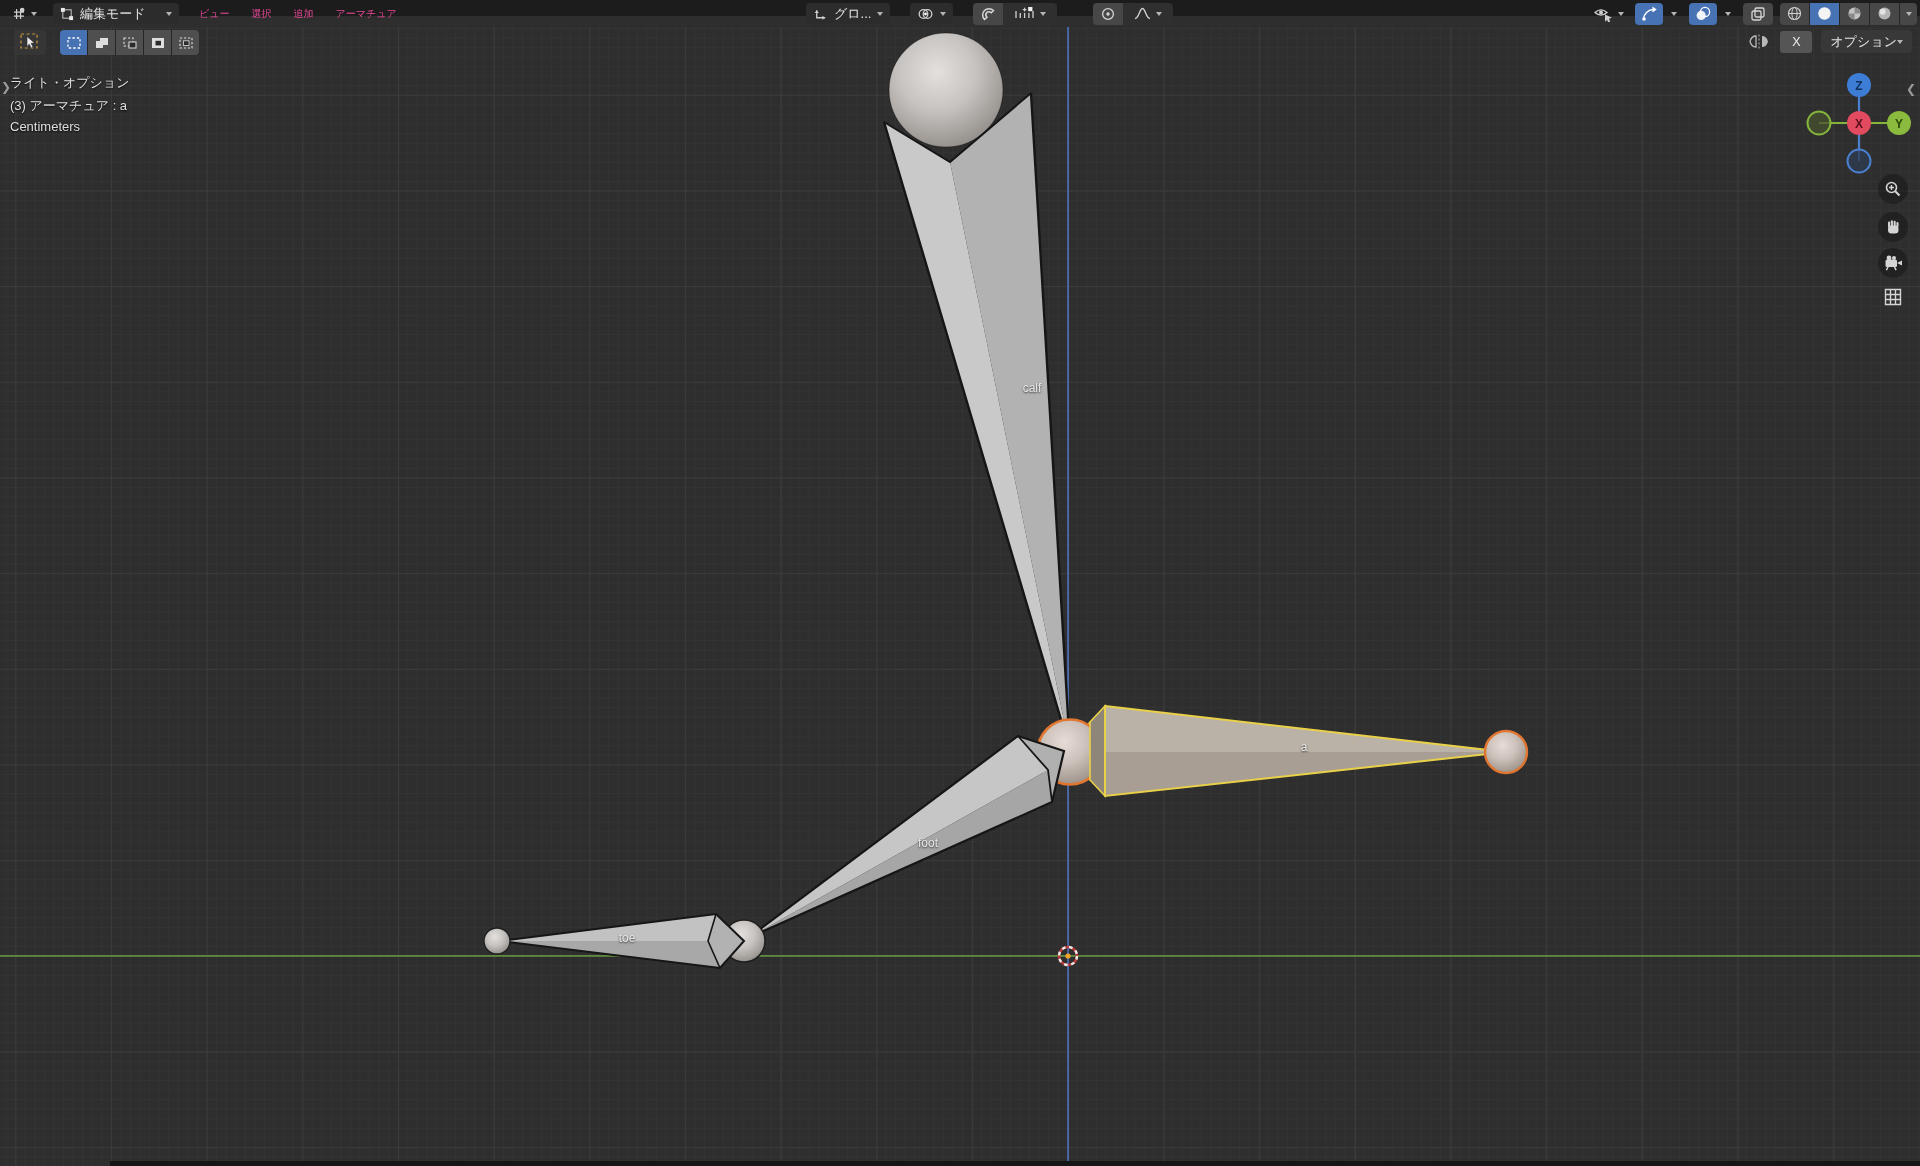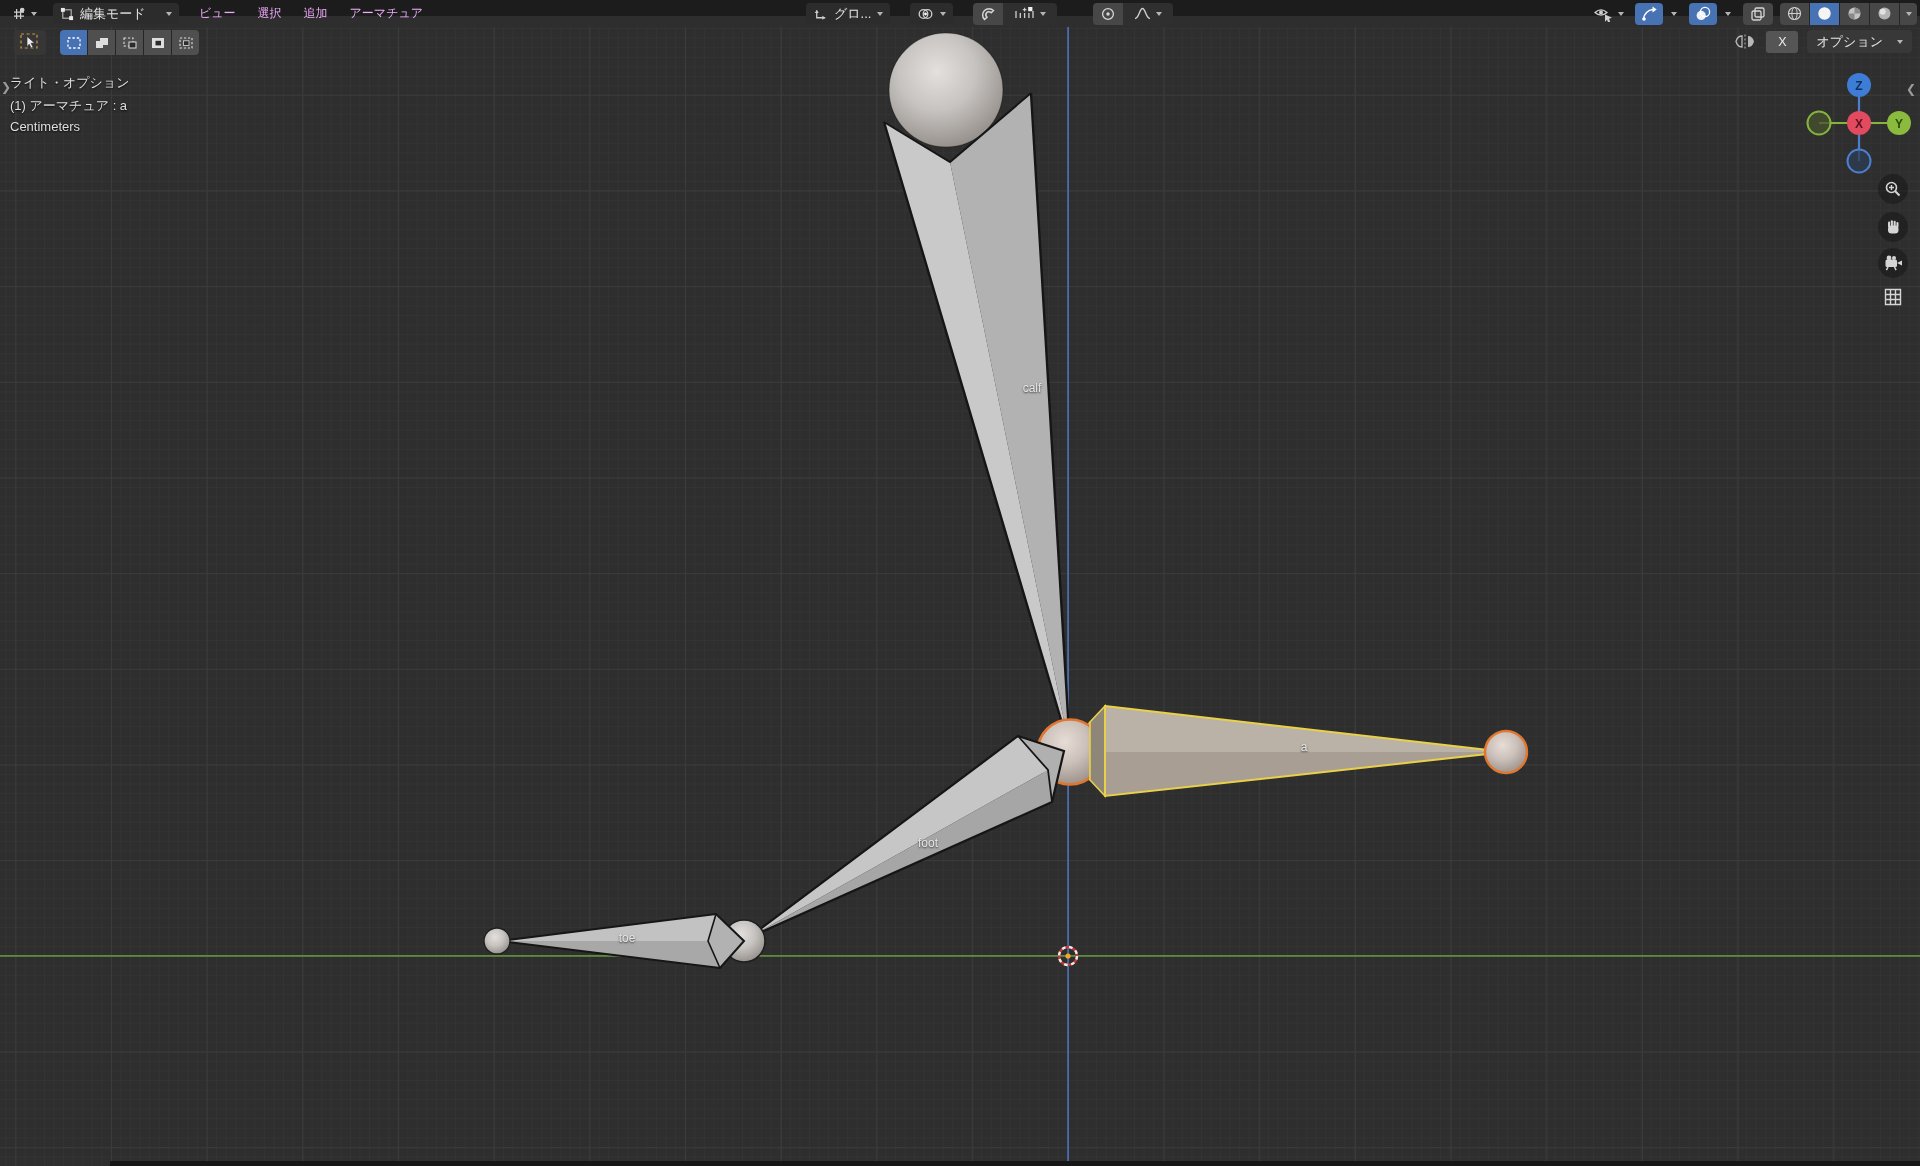--- a/index.html
+++ b/index.html
@@ -21,42 +21,42 @@
   #scene{position:absolute;left:0;top:0;width:1920px;height:1166px;z-index:2;pointer-events:none}
   #scene [data-interactable="true"]{pointer-events:auto}
 
   
   #header{position:absolute;left:0;top:0;width:1920px;height:16px;background:var(--hdr-bg,#1c1c1c);z-index:10;
           display:flex;align-items:center}
   .hgroup{display:flex;align-items:center;height:27px}
   #hdr-left{position:absolute;left:7px;top:0;gap:2px}
   #hdr-center{position:absolute;left:806px;top:0;gap:20px}
   #hdr-right{position:absolute;right:3px;top:0;gap:7px}
-  .menu-item{color:#f0abfc;font-size:12px;padding:0 10px;line-height:27px;cursor:default;white-space:nowrap}
+  .menu-item{color:#ec4899;font-size:10px;padding:0 10px;line-height:27px;cursor:default;white-space:nowrap}
   .dd{display:flex;align-items:center;gap:6px;background:#2c2c2c;border-radius:4px;height:21px;padding:0 7px;color:#e3e3e3;font-size:13px;white-space:nowrap}
   .flatbtn{display:flex;align-items:center;gap:4px;height:21px;padding:0 4px;border-radius:4px}
   .chev{width:0;height:0;border-left:3.5px solid transparent;border-right:3.5px solid transparent;border-top:4px solid #b5b5b5;flex:0 0 auto}
   .seg{display:flex;align-items:center;justify-content:center;height:22px}
   .tgl-on{background:var(--accent,#4772b3)}
   .tgl-off{background:#474747}
   .ddark{background:#2f2f2f}
   .rL{border-radius:4px 0 0 4px}.rR{border-radius:0 4px 4px 0}.rA{border-radius:4px}
 
   
   .toolrow{position:absolute;top:30px;z-index:9;display:flex;align-items:center}
   #tools-left{left:14px;gap:14px}
   #tools-right{right:8px;gap:9px}
   .toolbtn{width:32px;height:25px;background:#363636;border-radius:4px;display:flex;align-items:center;justify-content:center}
   .selmode{display:flex;border-radius:4px;overflow:hidden;gap:1px;background:#262626}
   .selmode .seg{width:27px;height:25px;background:#4f4f4f}
   .selmode .seg.active{background:var(--accent,#4772b3)}
   .xbtn{height:22px;min-width:22px;padding:0 5px;background:#555;border-radius:3px;color:#ececec;
         font-size:12.5px;display:flex;align-items:center;justify-content:center}
   .optbtn{height:23px;padding:0 9px;background:#383838;border-radius:4px;color:#e3e3e3;font-size:13px;
-          display:flex;align-items:center;gap:14px}
+          display:flex;align-items:center;gap:0}
 
   
   .vp-text{position:absolute;left:10px;color:#dedede;font-size:13px;z-index:5;text-shadow:0 1px 2px rgba(0,0,0,.85);white-space:nowrap}
   .edge-arrow{position:absolute;color:#9b9b9b;font-size:12px;z-index:5}
 
   
   .bone-label{position:absolute;transform:translate(-50%,-50%);color:#e6e6e6;font-size:12px;z-index:3;
               text-shadow:0 1px 2px rgba(0,0,0,.7)}
 
   
@@ -338,21 +338,21 @@
       <path d="M12 1.5v14" stroke="#b8b8b8" stroke-width="1" stroke-dasharray="2 2"></path>
     </svg>
     <div class="xbtn" data-interactable="true">X</div>
     <div class="optbtn" data-interactable="true">
       <span data-interactable="false">オプション</span>
       <span class="chev" data-interactable="false"></span>
     </div>
   </div>
 
   <div class="vp-text" style="top:74px" data-interactable="false">ライト・オプション</div>
-  <div class="vp-text" style="top:97px" data-interactable="false">(1) アーマチュア : a</div>
+  <div class="vp-text" style="top:97px" data-interactable="false">(3) アーマチュア : a</div>
   <div class="vp-text" style="top:119px" data-interactable="false">Centimeters</div>
 
   <div class="edge-arrow" style="left:1px;top:80px" data-interactable="true">❯</div>
   <div class="edge-arrow" style="left:1906px;top:82px" data-interactable="true">❮</div>
 
   <svg id="gizmo" width="122" height="122" viewBox="0 0 122 122" data-interactable="true">
     <path d="M20 61 H100" stroke="#84b43c" stroke-width="2.2"></path>
     <path d="M60 23 V99" stroke="#4b7fd0" stroke-width="2.2"></path>
     <circle cx="20" cy="61" r="11.5" fill="#47522f" fill-opacity=".75" stroke="#84b43c" stroke-width="2" data-interactable="true"></circle>
     <circle cx="60" cy="99" r="11.5" fill="#2d3c52" fill-opacity=".75" stroke="#4b7fd0" stroke-width="2" data-interactable="true"></circle>

